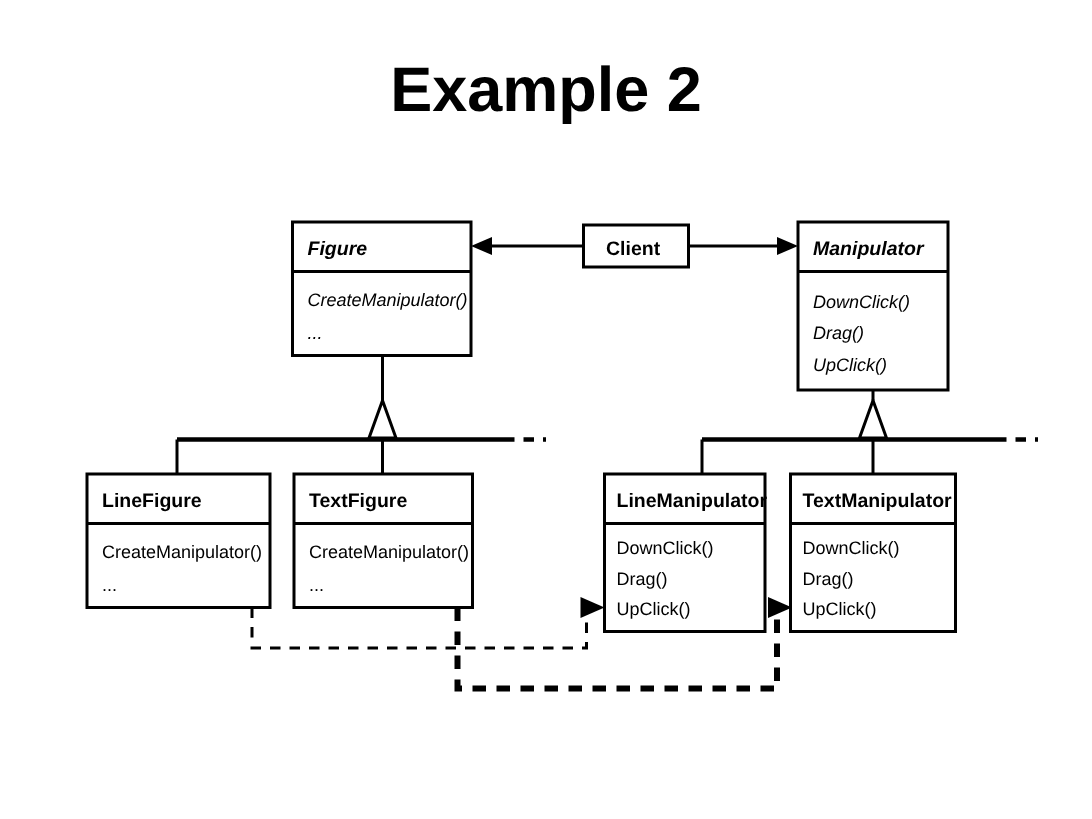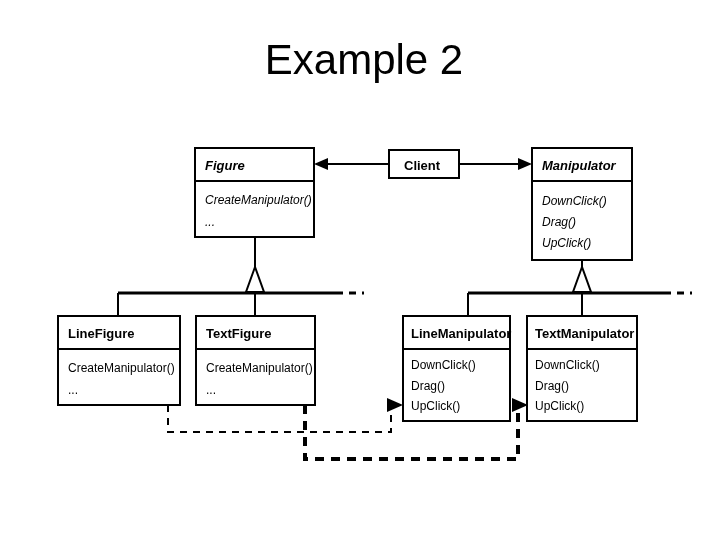--- a/index.html
+++ b/index.html
@@ -16,21 +16,21 @@
     font-family: "Liberation Sans", sans-serif;
   }
   #slide-title {
     position: absolute;
     left: 0;
     top: 36px;
     width: 728px;
     text-align: center;
     font-family: "Liberation Sans", sans-serif;
     font-size: 42px;
-    font-weight: 400;
+    font-weight: 700;
     color: #000000;
     letter-spacing: 0px;
     line-height: 48px;
   }
   #diagram {
     position: absolute;
     left: 0;
     top: 0;
     width: 728px;
     height: 546px;

